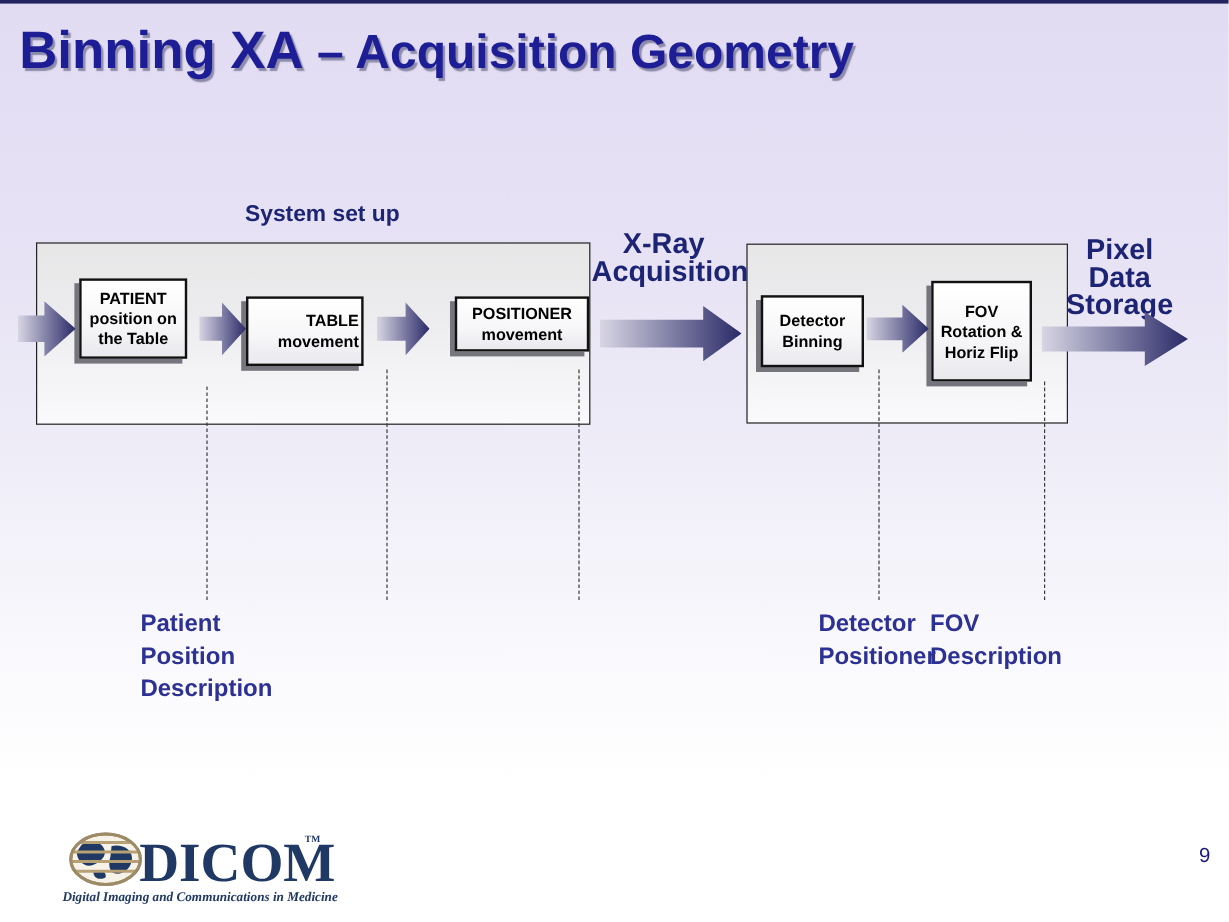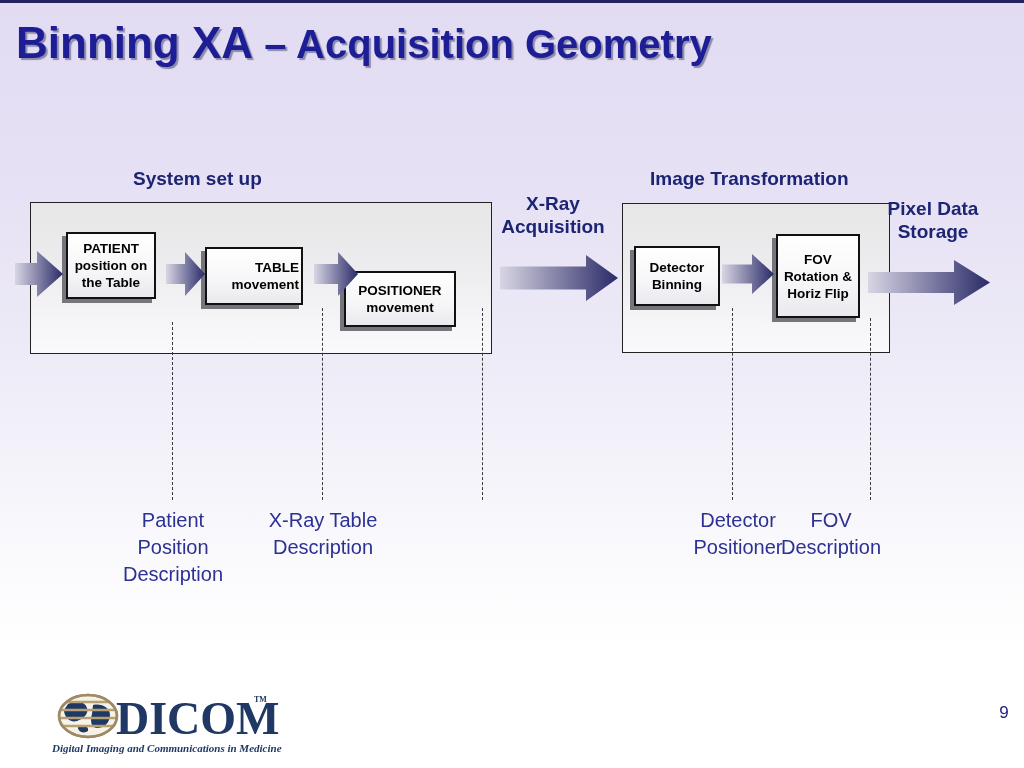--- a/index.html
+++ b/index.html
@@ -18,46 +18,46 @@
     background:#23235f;
   }
   .title{
     position:absolute;left:16px;top:18px;width:990px;
     color:#1d1d96;white-space:nowrap;
     text-shadow:2px 2px 1px rgba(70,70,110,0.55);
   }
   .title .main{font-size:44px;font-weight:bold;}
   .title .sub{font-size:40px;font-weight:bold;}
   .grp-label{
-    position:absolute;text-align:left;
+    position:absolute;text-align:right;
     font-size:19px;font-weight:bold;color:#1c2473;
   }
   .flow-label{
     position:absolute;text-align:center;
-    font-size:19px;font-weight:bold;color:#1c2473;line-height:23px;
+    font-size:24px;font-weight:bold;color:#1c2473;line-height:23px;
   }
   .group-box{
     position:absolute;border:1px solid #222;
     background:linear-gradient(180deg,#e7e7e8 0%,#ececee 40%,#fafafc 100%);
   }
   .node-box{
     position:absolute;border:2px solid #111;
     background:linear-gradient(180deg,#ffffff 0%,#f6f6f8 60%,#e9e9ee 100%);
     box-shadow:-4px 4px 0 0 #75757d;
     display:flex;align-items:center;justify-content:center;
     text-align:center;font-size:13.5px;font-weight:bold;color:#000;
     line-height:17px;padding:2px;box-sizing:border-box;
   }
   .arrow{position:absolute;}
   .vdash{
     position:absolute;width:0;border-left:1.5px dashed #3a3a3a;
   }
   .desc-label{
-    position:absolute;text-align:center;
-    font-size:20px;color:#2c3193;line-height:27px;width:112px;
+    position:absolute;
+    font-size:20px;color:#2c3193;line-height:27px;width:112px;font-weight:bold;
   }
   .page-number{
     position:absolute;left:990px;top:703px;width:28px;
     font-size:17px;color:#1b1b7e;text-align:center;
   }
   .logo{position:absolute;left:8px;top:684px;width:230px;height:80px;margin-left:42px;}
   .logo svg{display:block;}
   .logo-tagline{
     position:absolute;left:2px;top:58px;width:226px;
     font-family:"Liberation Serif", serif;
@@ -69,31 +69,30 @@
 <body>
 
 <div class="slide">
   <div class="top-strip"></div>
 
   <div class="title">
     <span class="main">Binning XA</span><span class="sub"> – </span><span class="sub">Acquisition Geometry</span>
   </div>
 
   <div class="grp-label" style="left:133px;top:168px;width:200px;">System set up</div>
-  <div class="grp-label" style="left:650px;top:168px;width:200px;">Image Transformation</div>
 
   <div class="group-box" style="left:30px;top:202px;width:460px;height:150px;"></div>
   <div class="group-box" style="left:622px;top:203px;width:266px;height:148px;"></div>
 
   <div class="flow-label" style="left:493px;top:192px;width:120px;">X-Ray Acquisition</div>
   <div class="flow-label" style="left:878px;top:197px;width:110px;">Pixel Data Storage</div>
 
   <div class="node-box" style="left:66px;top:232px;width:90px;height:67px;">PATIENT position on the Table</div>
   <div class="node-box" style="left:205px;top:247px;width:98px;height:58px;text-align:right;">TABLE movement</div>
-  <div class="node-box" style="left:344px;top:247px;width:112px;height:56px;margin-top:24px;">POSITIONER movement</div>
+  <div class="node-box" style="left:379px;top:247px;width:112px;height:46px;">POSITIONER movement</div>
   <div class="node-box" style="left:634px;top:246px;width:86px;height:60px;">Detector Binning</div>
   <div class="node-box" style="left:776px;top:234px;width:84px;height:84px;">FOV Rotation &amp; Horiz Flip</div>
 
   <svg class="arrow" style="left:15px;top:251px;" width="48" height="46" viewBox="0 0 48 46">
     <defs>
         <linearGradient id="a1" x1="0" y1="0" x2="1" y2="0">
           <stop offset="0" stop-color="#d8d6e4"></stop>
           <stop offset="1" stop-color="#2a2a68"></stop>
         </linearGradient>
       </defs>
@@ -145,21 +144,20 @@
     <polygon points="0,12 86,12 86,0 122,22.5 86,45 86,33 0,33" fill="url(#a6)"></polygon>
   </svg>
 
   <div class="vdash" style="left:172px;top:322px;height:178px;"></div>
   <div class="vdash" style="left:322px;top:308px;height:192px;"></div>
   <div class="vdash" style="left:482px;top:308px;height:192px;"></div>
   <div class="vdash" style="left:732px;top:308px;height:192px;"></div>
   <div class="vdash" style="left:870px;top:318px;height:182px;"></div>
 
   <div class="desc-label" style="left:117px;top:507px;">Patient Position Description</div>
-  <div class="desc-label" style="left:267px;top:507px;">X-Ray Table Description</div>
   <div class="desc-label" style="left:682px;top:507px;">Detector Positioner</div>
   <div class="desc-label" style="left:775px;top:507px;">FOV Description</div>
 
   <div class="page-number">9</div>
 
   <div class="logo">
     <svg width="230" height="58" viewBox="0 0 230 58">
       <defs>
         <clipPath id="globeClip">
             <ellipse cx="38" cy="32" rx="29" ry="21"></ellipse>

